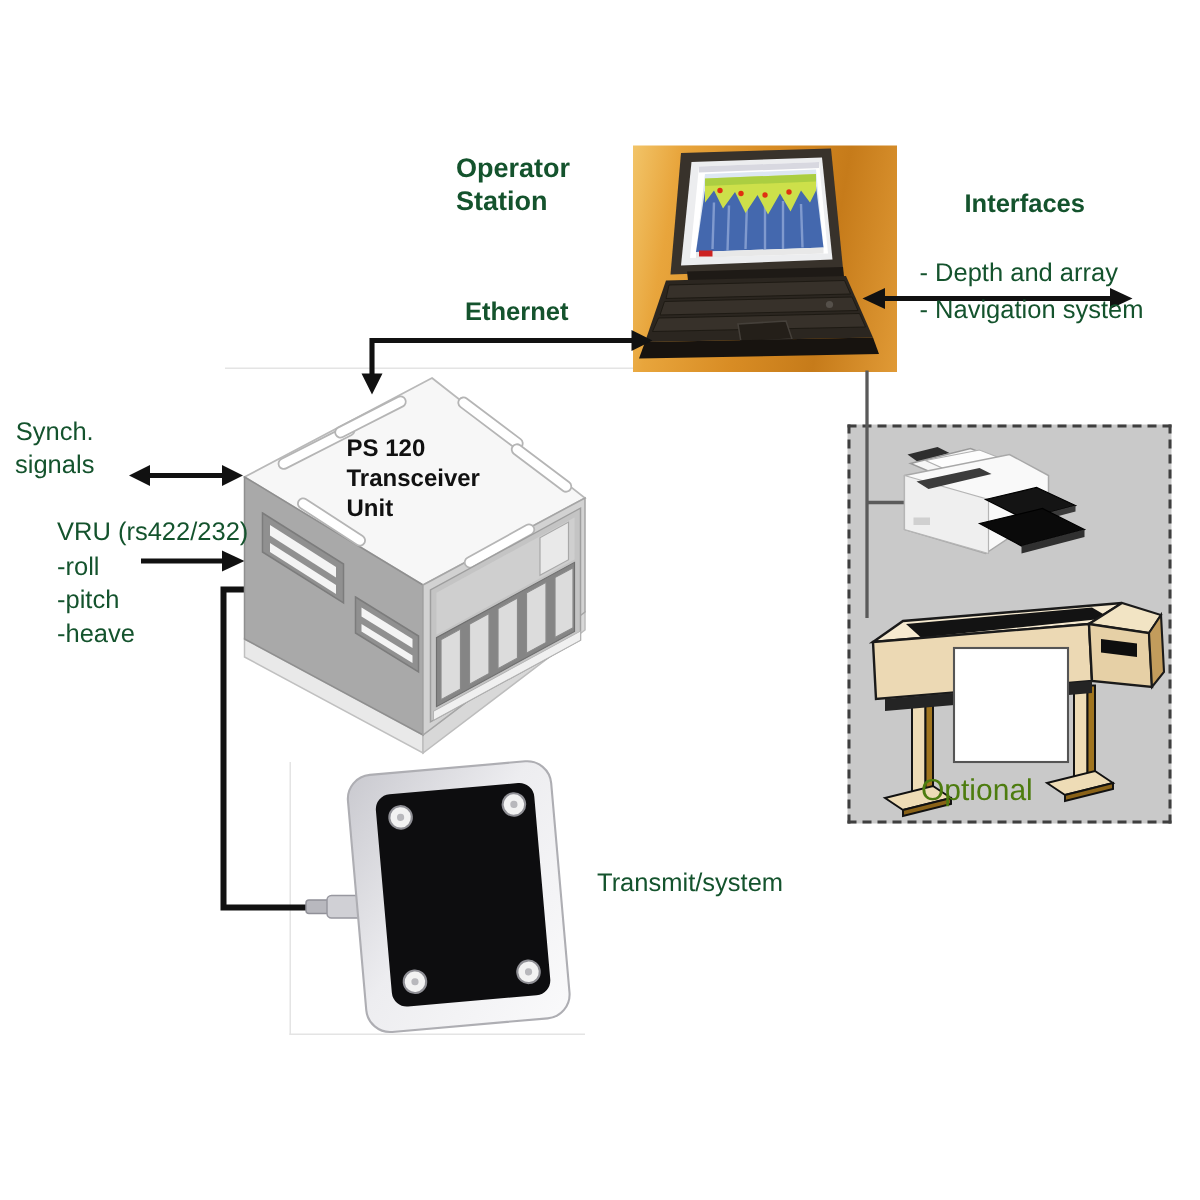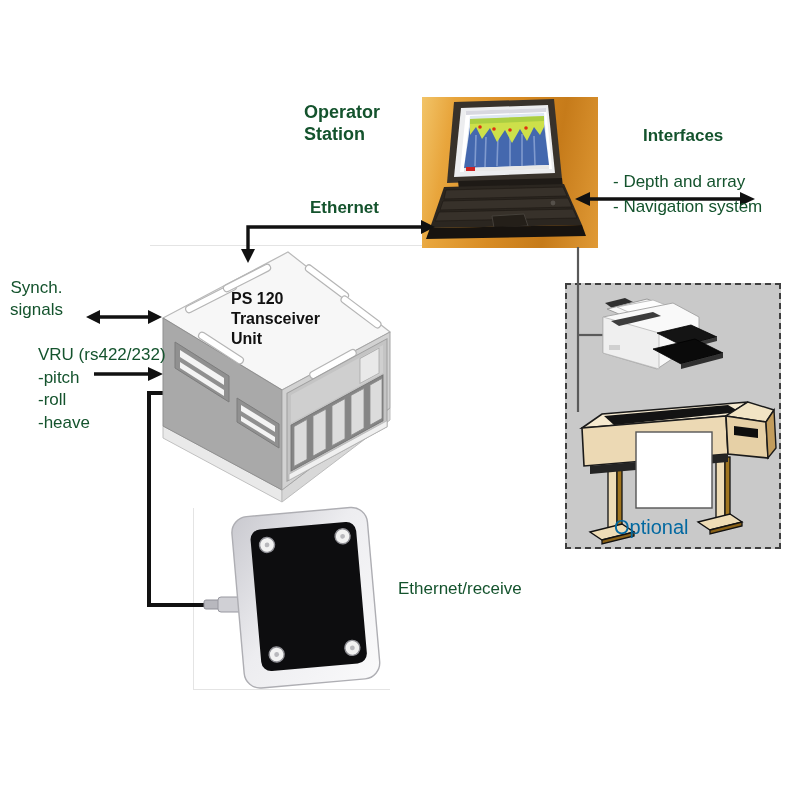--- a/index.html
+++ b/index.html
@@ -243,24 +243,24 @@
 
   <div class="label" style="left:310px;top:196px;font-weight:bold;">Ethernet</div>
 
   <div class="label" style="left:10px;top:277px;line-height:22px;text-align:center;">
     <div>Synch.</div>
     <div>signals</div>
   </div>
 
   <div class="label" style="left:10px;top:344px;line-height:22.5px;margin-left:28px;">
     <div>VRU (rs422/232)</div>
+    <div>-roll</div>
     <div>-pitch</div>
-    <div>-roll</div>
     <div>-heave</div>
   </div>
 
   <div class="label" style="left:398px;top:577px;">
-    <div>Ethernet/receive</div>
-  </div>
-
-  <div class="label" style="left:614px;top:516px;font-size:20px;color:#0369a1;">Optional</div>
+    <div>Transmit/system</div>
+  </div>
+
+  <div class="label" style="left:614px;top:516px;font-size:20px;color:#4d7c0f;">Optional</div>
 
 </div>
 
 </body></html>

